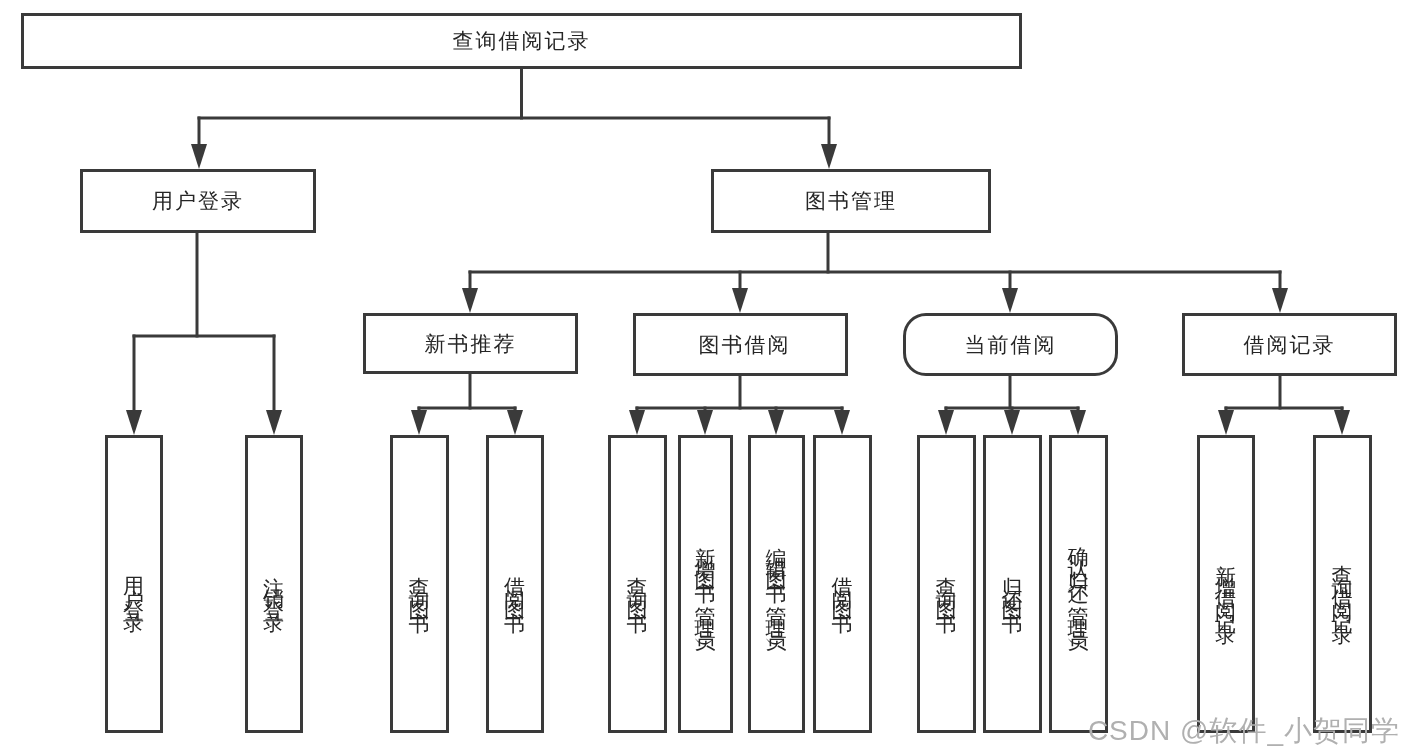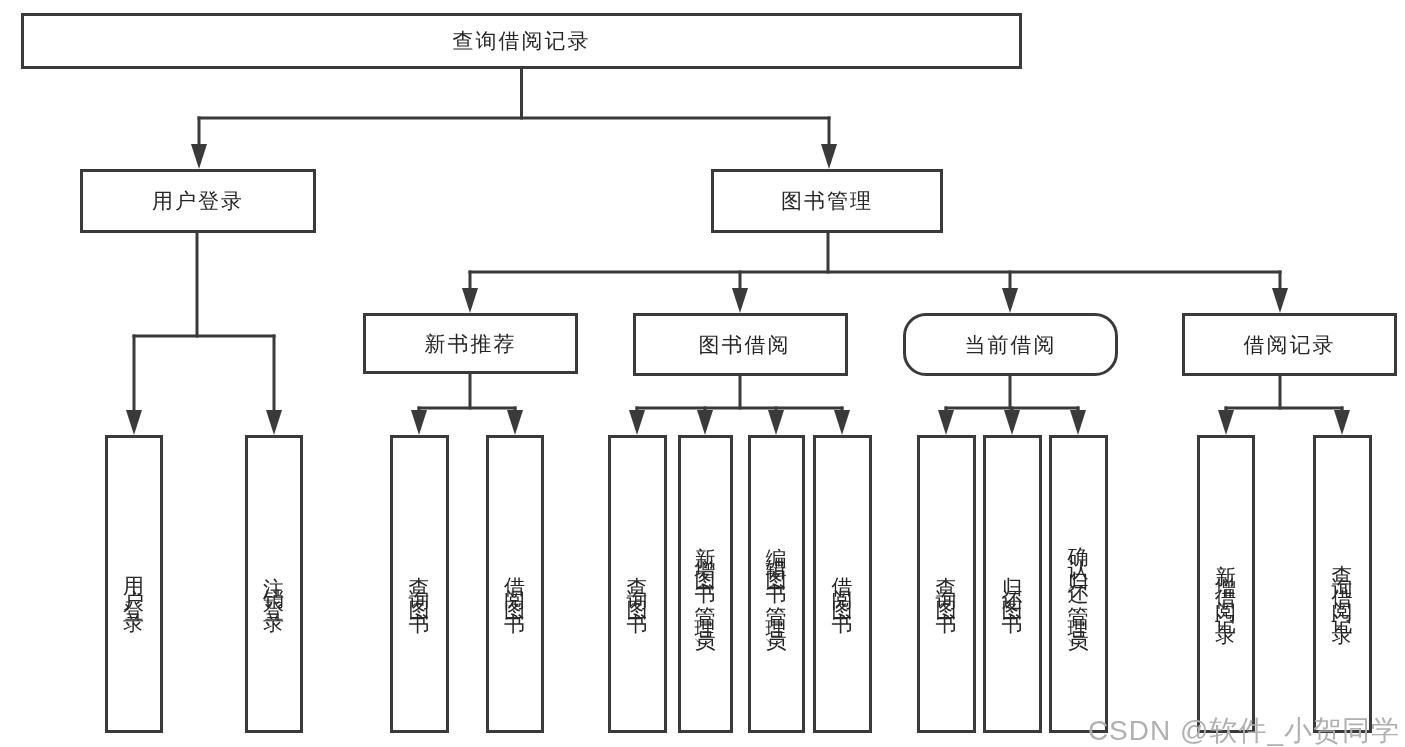--- a/index.html
+++ b/index.html
@@ -119,21 +119,21 @@
     </g>
   </svg>
 
   <div class="box" style="left:21px; top:13px; width:1001px; height:56px;">
     <span class="h-label">查询借阅记录</span>
   </div>
 
   <div class="box" style="left:80px; top:169px; width:236px; height:64px;">
     <span class="h-label">用户登录</span>
   </div>
-  <div class="box" style="left:711px; top:169px; width:232px; height:64px;">
+  <div class="box" style="left:711px; top:169px; width:280px; height:64px;">
     <span class="h-label">图书管理</span>
   </div>
 
   <div class="box" style="left:363px; top:313px; width:215px; height:61px;">
     <span class="h-label">新书推荐</span>
   </div>
   <div class="box" style="left:633px; top:313px; width:215px; height:63px;padding-left:8px;">
     <span class="h-label">图书借阅</span>
   </div>
   <div class="box" style="left:903px; top:313px; width:215px; height:63px;border-radius:23px;">

